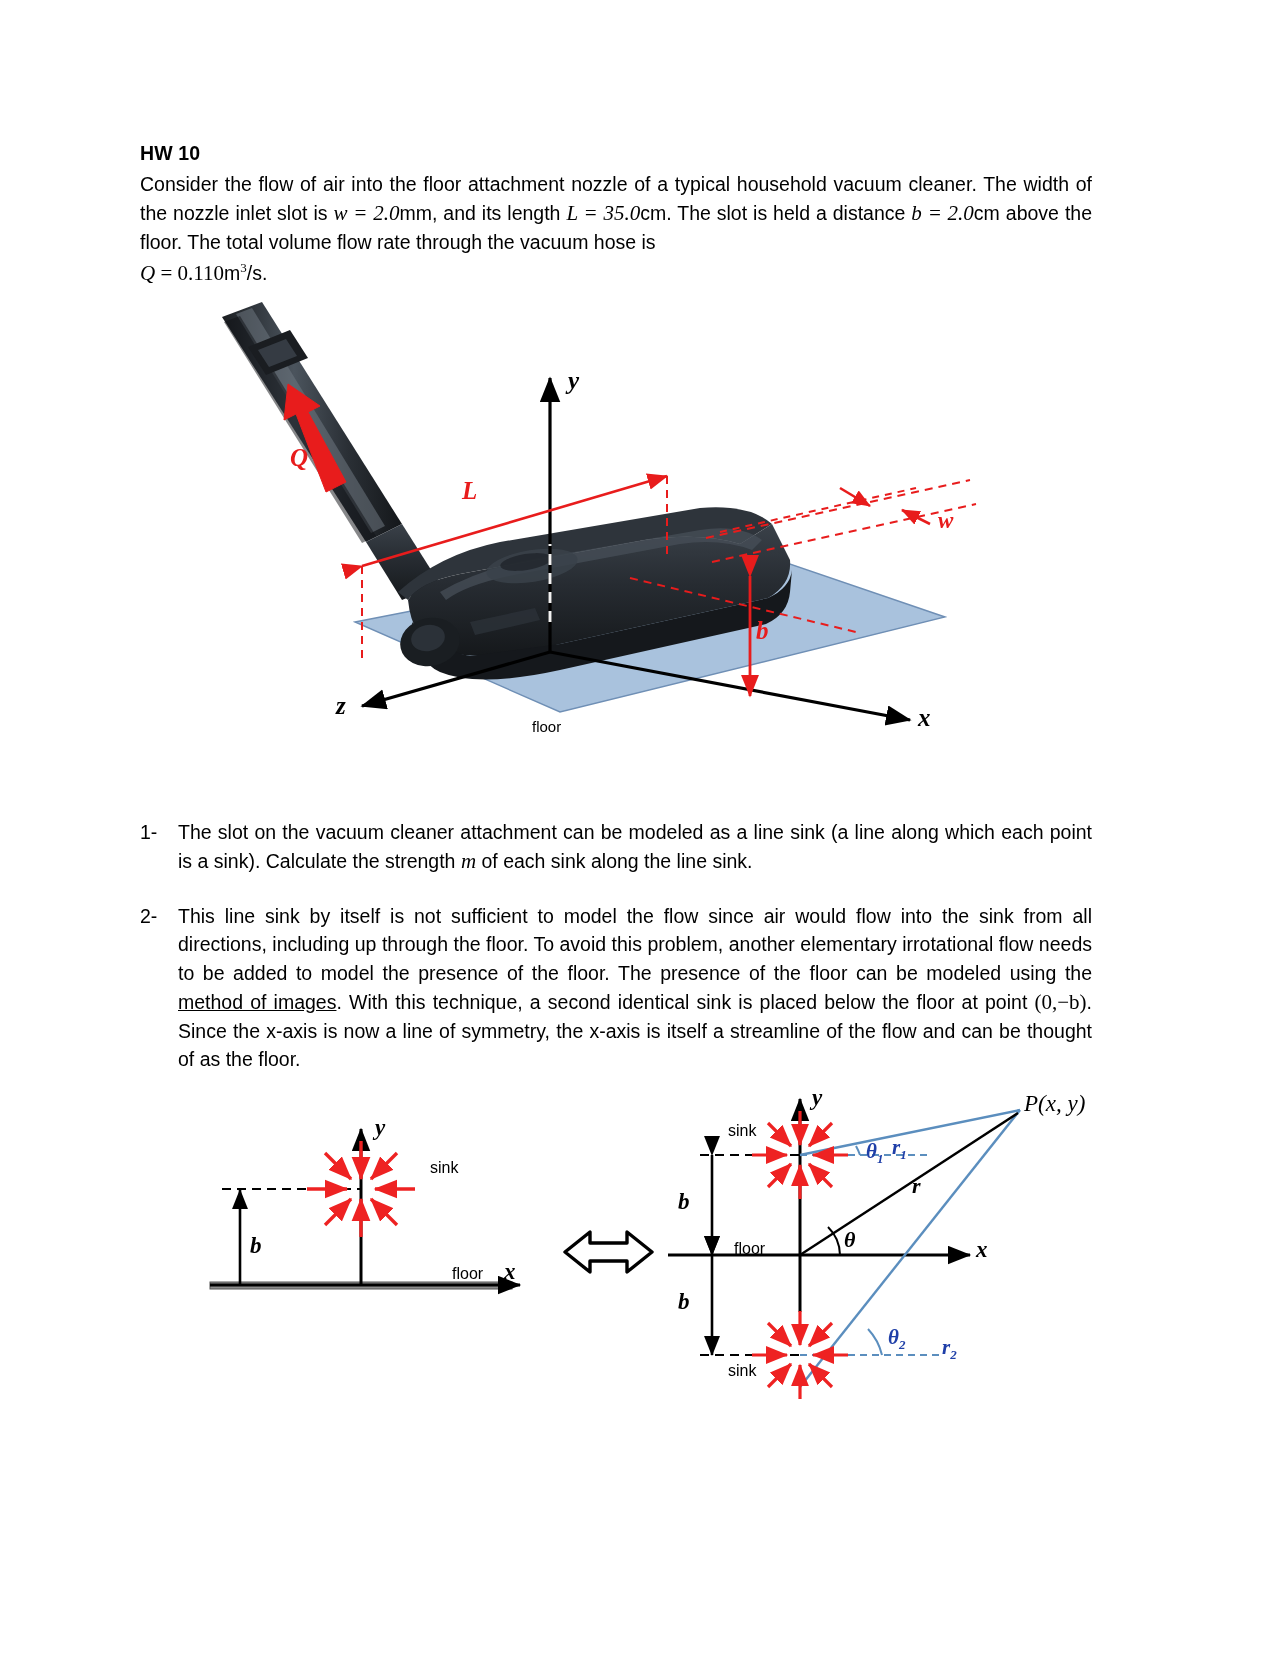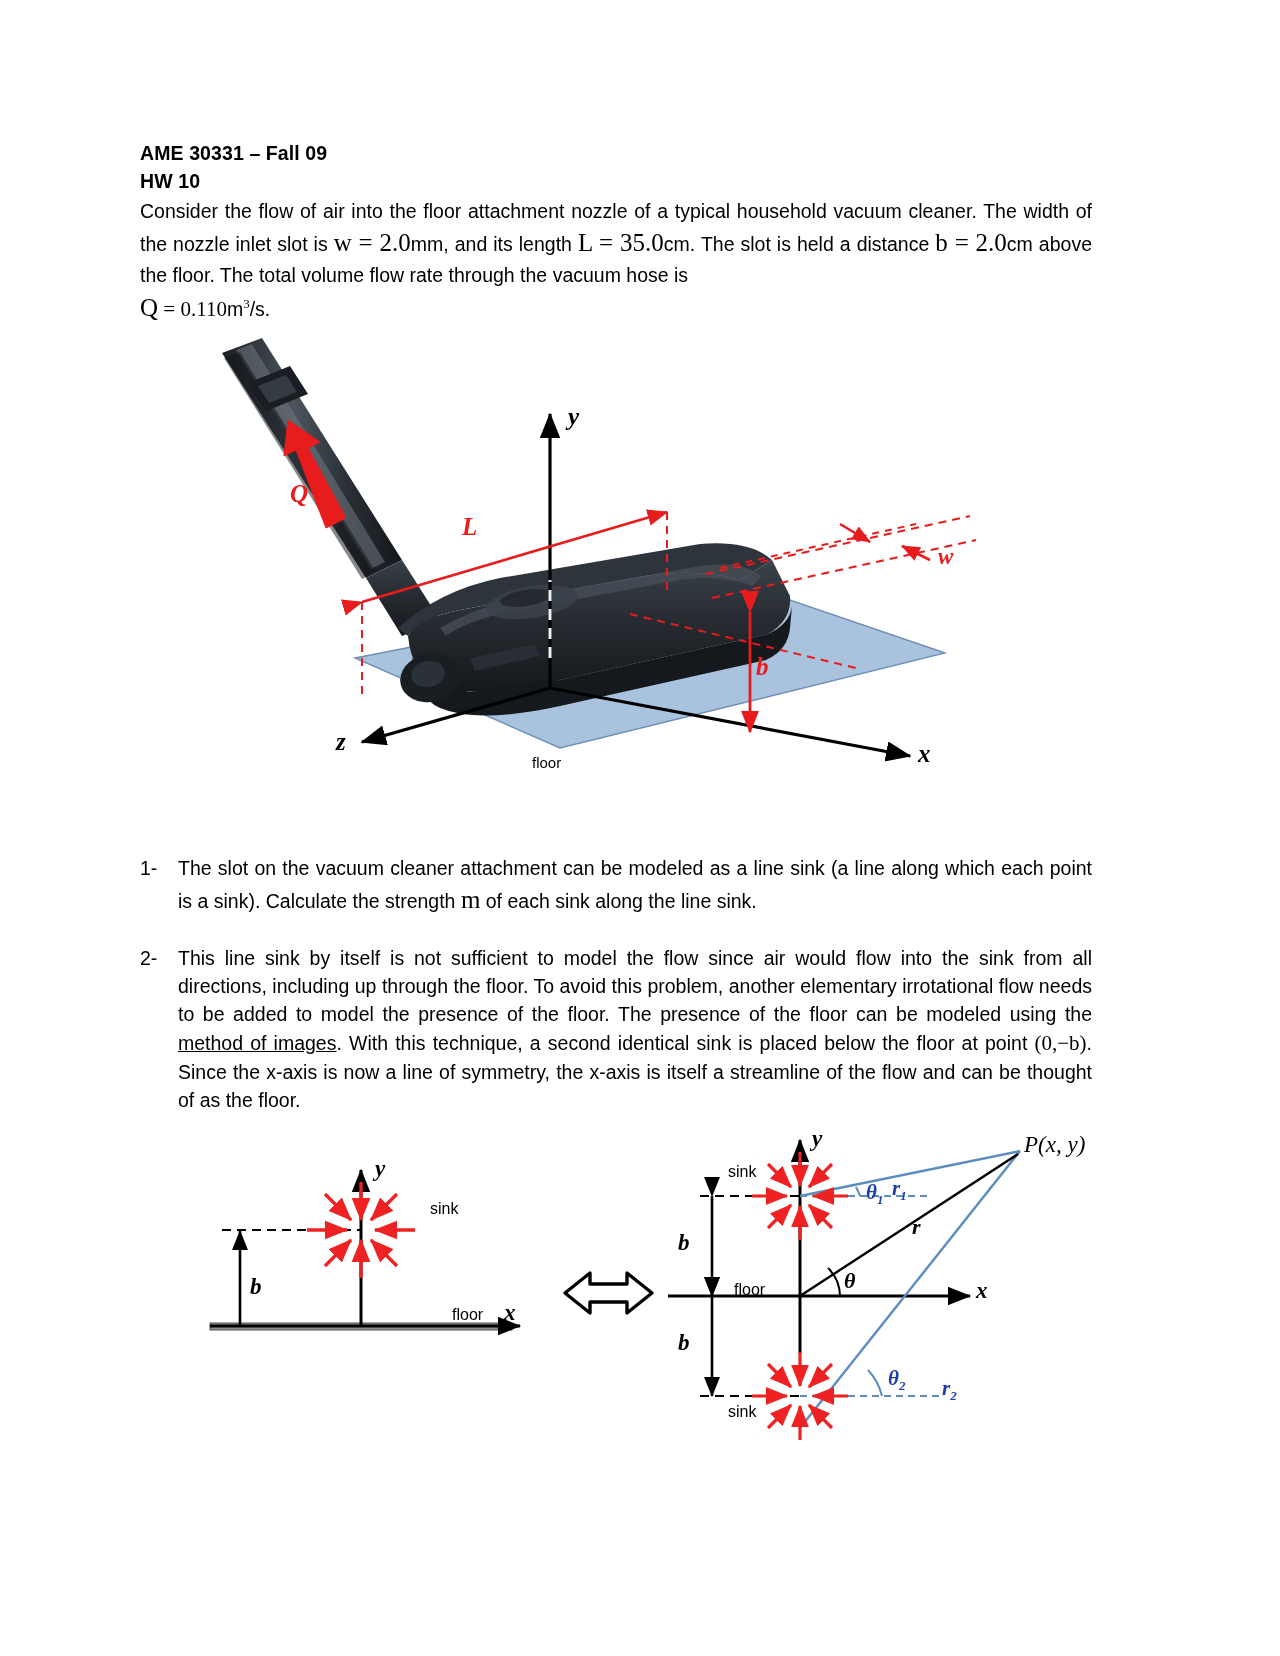--- a/index.html
+++ b/index.html
@@ -27,21 +27,21 @@
     font-weight:bold;
     margin-top:30px;
   }
   p.body{
     font-size:19.5px;
     line-height:1.44;
     margin:2px 0 0 0;
     text-align:justify;
     text-justify:inter-word;
   }
-  .mi{ font-family:"Liberation Serif",serif; font-size:25px; }
+  .mi{ font-family:"Liberation Serif",serif; font-style:italic; font-size:21px; }
   .mn{ font-family:"Liberation Serif",serif; font-style:normal; font-size:21px; }
   .eq{ font-family:"Liberation Serif",serif; font-size:21px; margin-top:4px; }
   .eq .u{ font-family:"Liberation Sans",sans-serif; font-size:19.5px; font-style:normal;}
   sup.s3{ font-size:13px; vertical-align:super; }
   .nobr{white-space:nowrap;}
 
   
   .item{
     display:flex;
     margin-top:26px;
@@ -61,21 +61,20 @@
   .lbl{ position:absolute; font-size:15px; font-family:"Liberation Sans",sans-serif; }
   .mlbl{ position:absolute; font-family:"Liberation Serif",serif; font-style:italic; font-weight:bold; }
   .mlbl-p{ position:absolute; font-family:"Liberation Serif",serif; font-style:italic; }
 </style>
 </head>
 <body>
 
 <div class="page">
 
   <div class="hdr">
-    <div>AME 30331 – Fall 09</div>
     <div>HW 10</div>
   </div>
 
 
   <p class="body"><span>Consider the flow of air into the floor attachment nozzle of a typical household vacuum cleaner. The width of the nozzle inlet slot is</span>
     <span class="nobr"><span class="mi">w = 2.0</span><span>mm</span></span><span>, and its length</span>
     <span class="nobr"><span class="mi">L = 35.0</span><span>cm</span></span><span>. The slot is held a distance</span>
     <span class="nobr"><span class="mi">b = 2.0</span><span>cm</span></span>
     <span>above the floor. The total volume flow rate through the vacuum hose is</span>
   </p>

